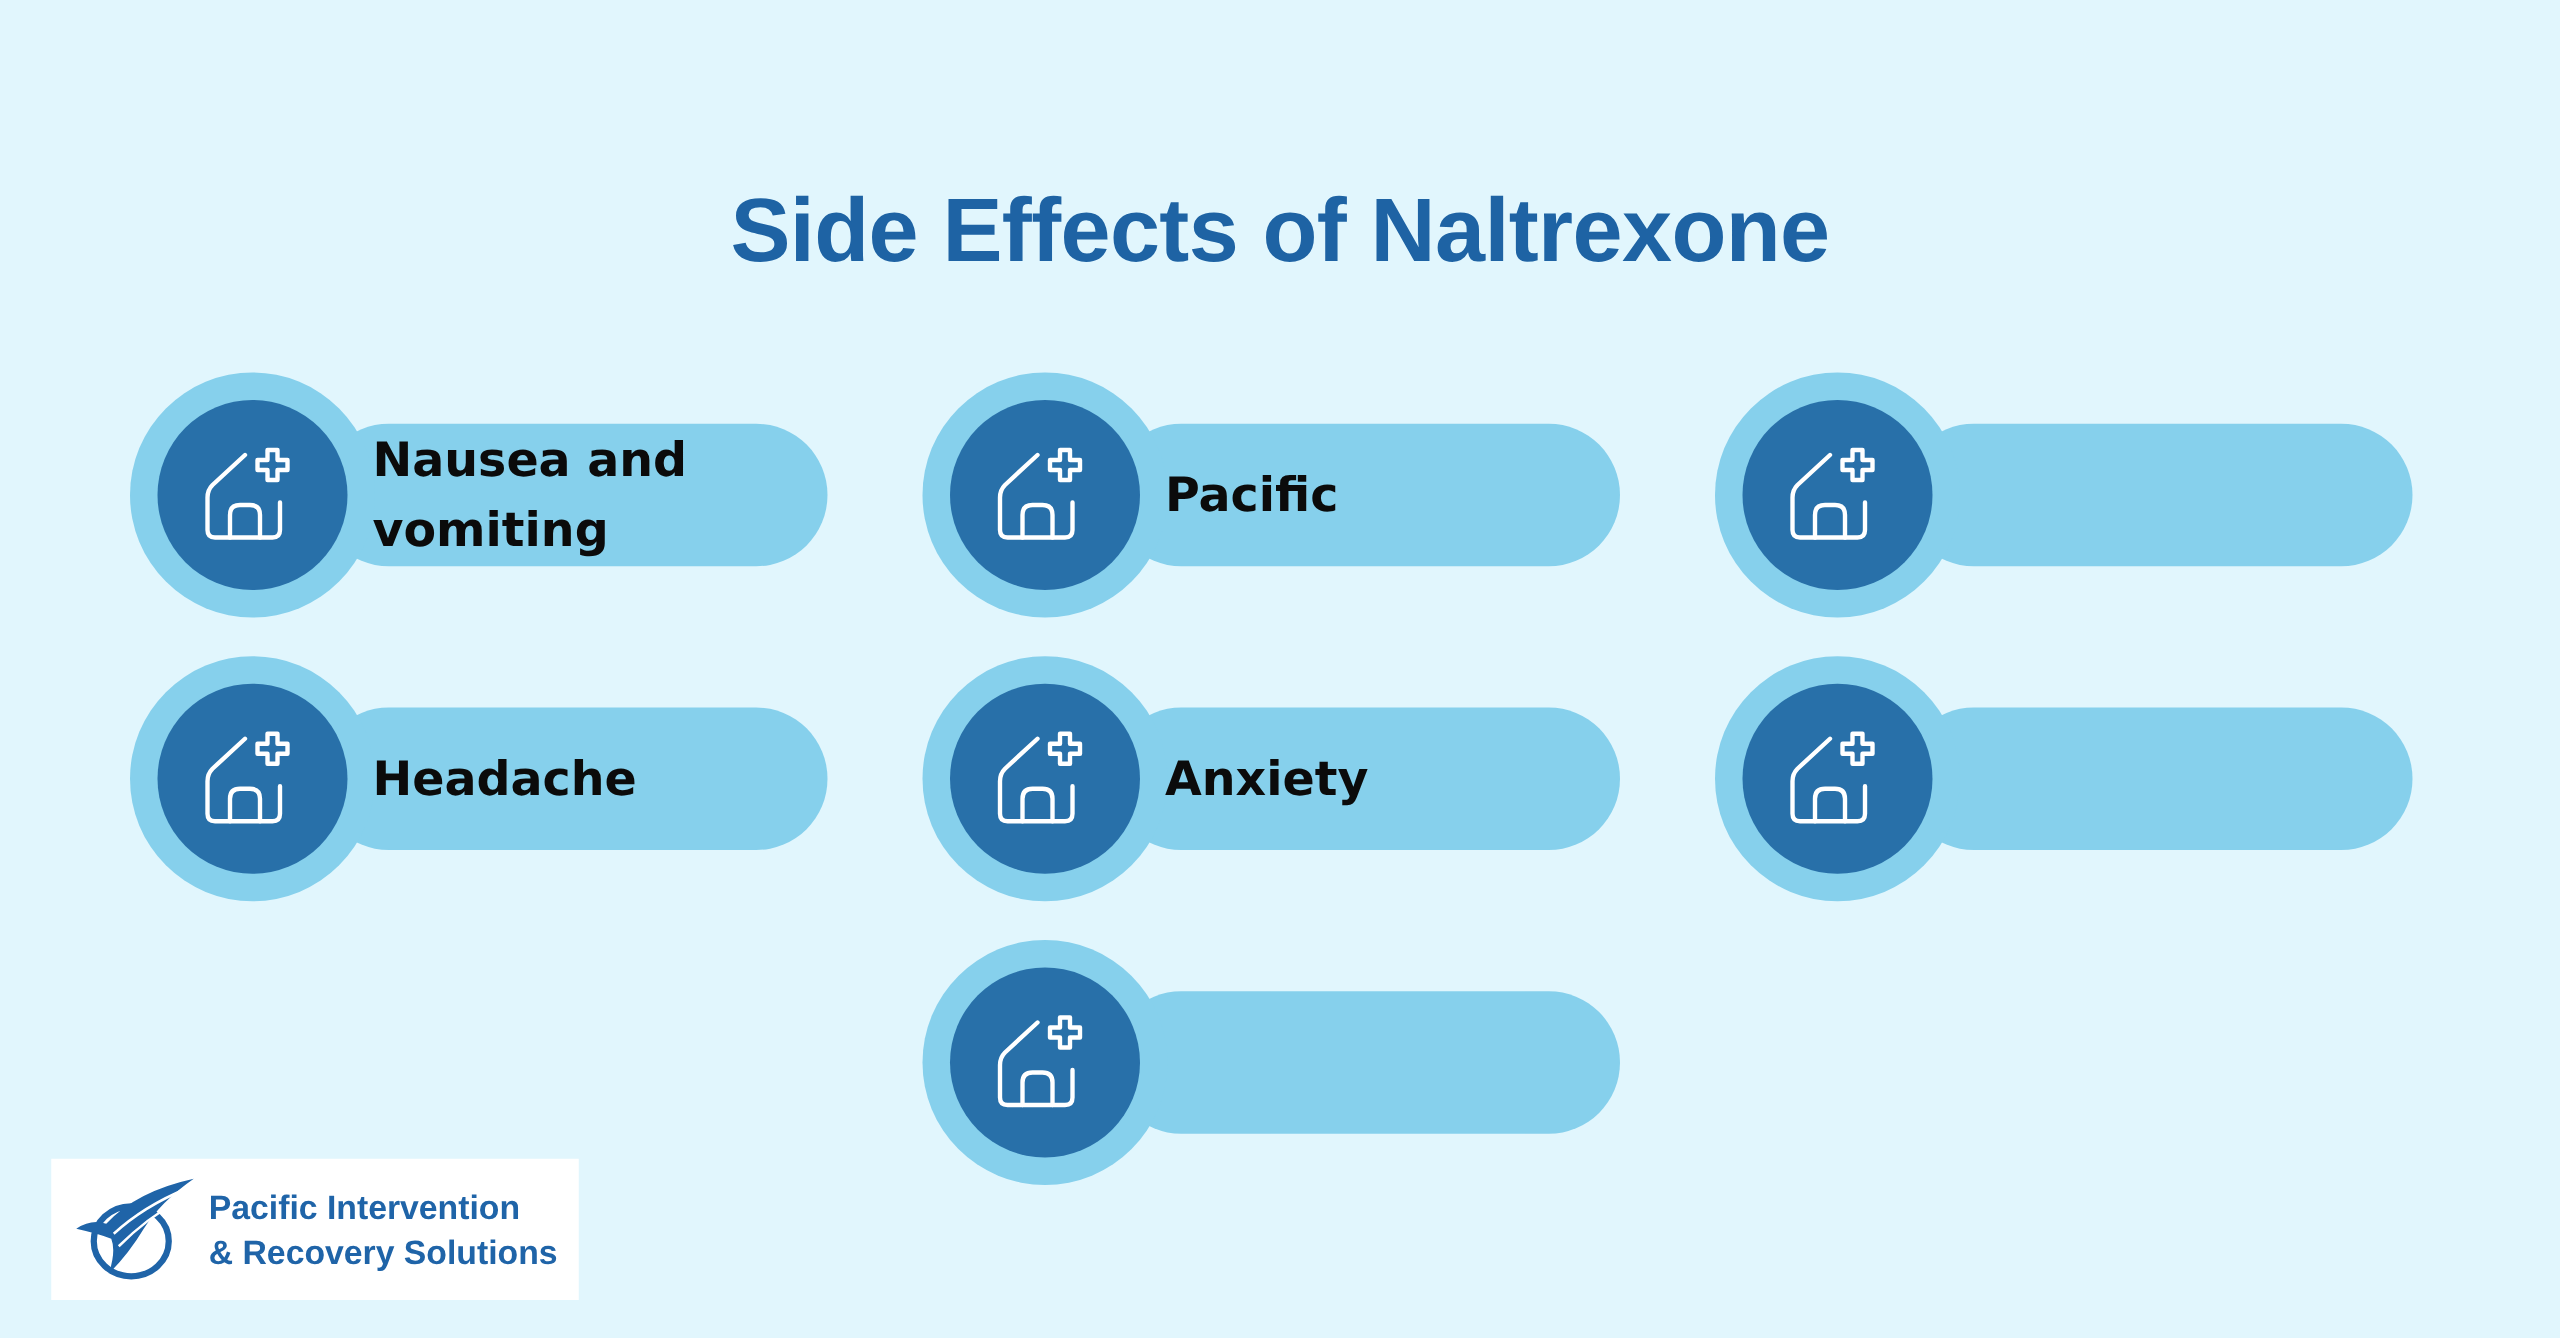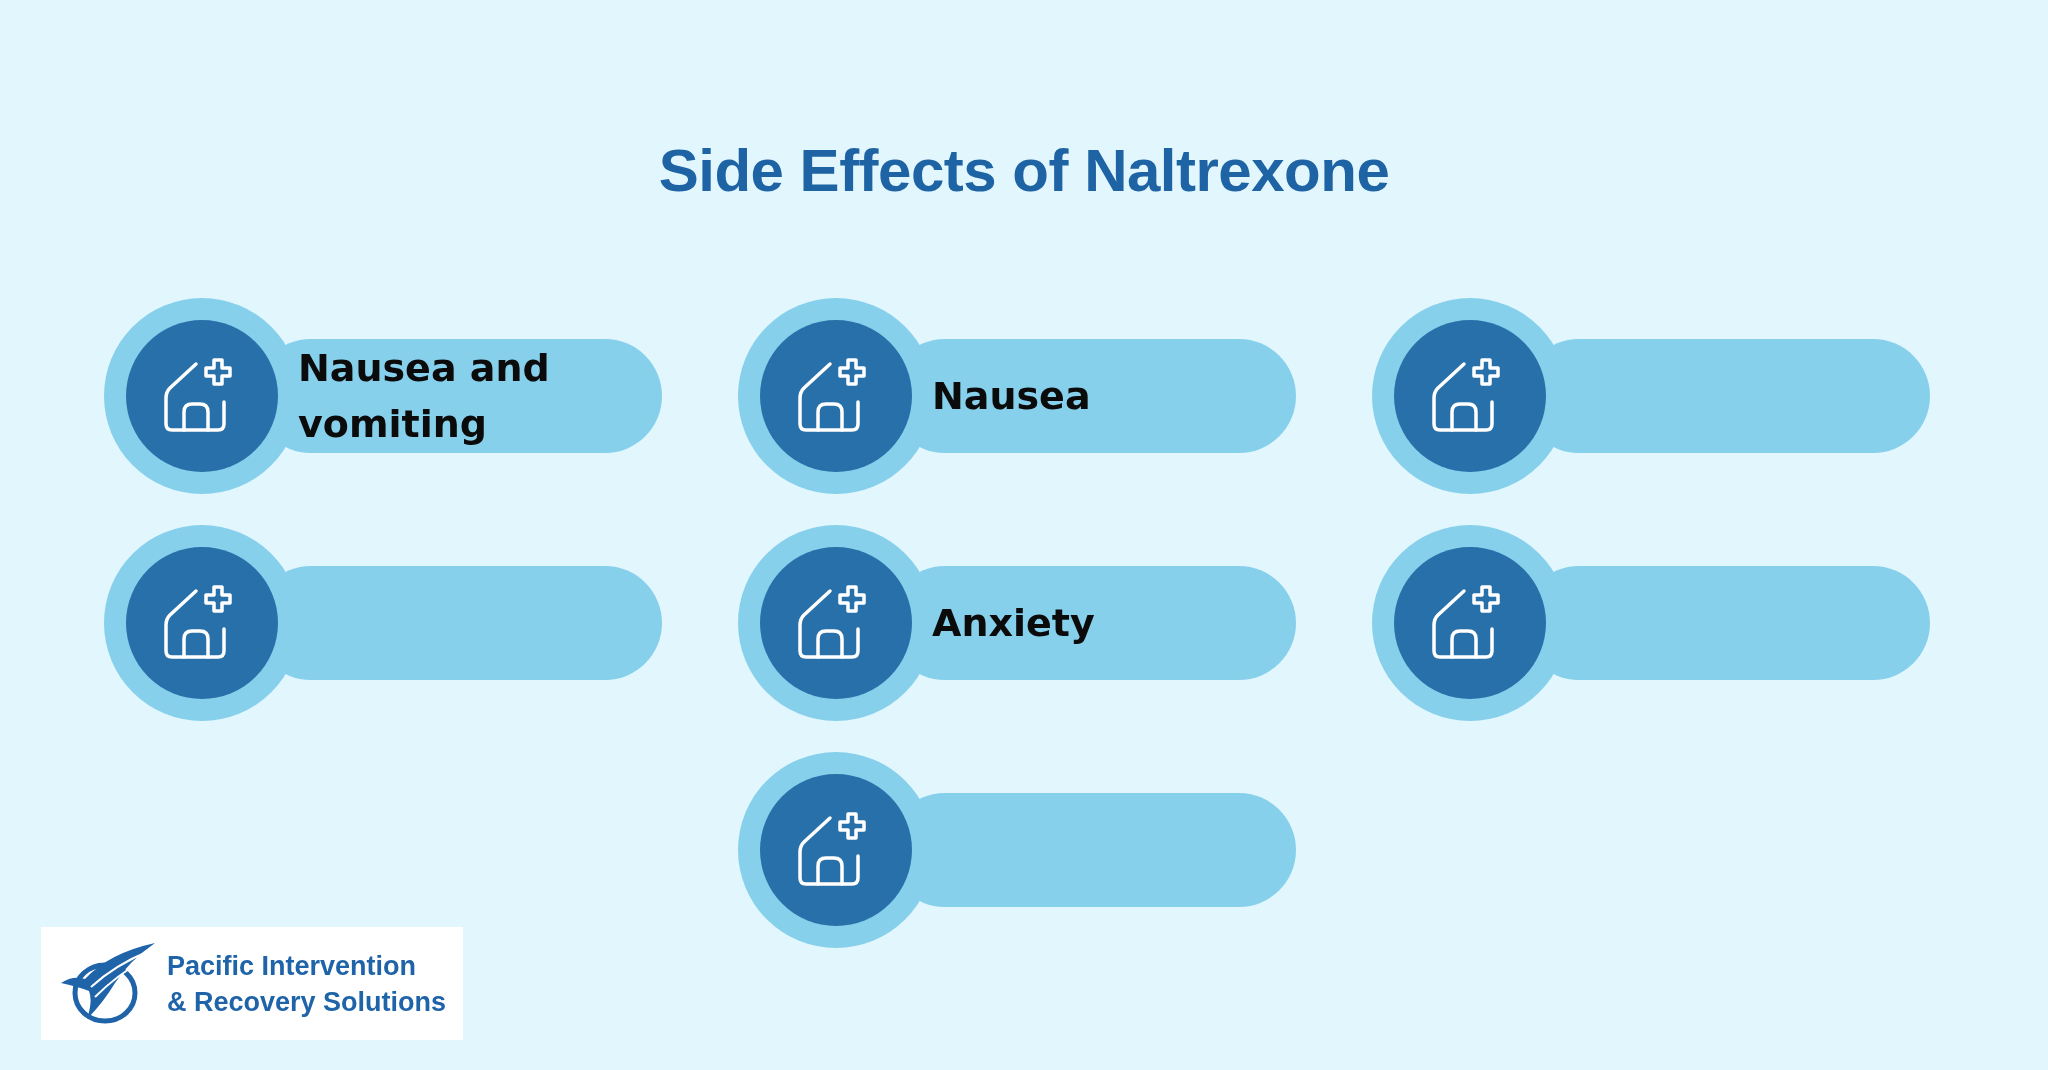--- a/index.html
+++ b/index.html
@@ -6,21 +6,21 @@
     body {
       width: 2048px; height: 1070px; overflow: hidden;
       background: #e1f6fd;
       position: relative;
       font-family: "Liberation Sans", sans-serif;
     }
     .title {
       position: absolute; left: 0; right: 0; top: 96px;
       text-align: center;
       font-family: "Liberation Sans", sans-serif;
-      font-weight: 700; font-size: 60px; color: #1e63a4;
+      font-weight: 700; font-size: 72px; color: #1e63a4;
       letter-spacing: -0.5px;
     }
     .item { position: absolute; width: 560px; height: 196px; }
     .pill {
       position: absolute; left: 150px; top: 41px;
       width: 408px; height: 114px;
       background: #86d0ec; border-radius: 57px;
     }
     .outer {
       position: absolute; left: 0; top: 0;
@@ -80,21 +80,21 @@
   <div class="pill"></div>
   <div class="outer">
     <div class="inner">
       <svg width="80" height="80" viewBox="0 0 80 80" fill="none" stroke="#fff" stroke-width="3.5" stroke-linecap="round" stroke-linejoin="round">
         <path d="M34 8 L8 32 Q4 36 4 42 L4 68 Q4 74 10 74 L56 74 Q62 74 62 68 L62 46"></path>
         <path d="M22 74 L22 56 Q22 48 30 48 L38 48 Q46 48 46 56 L46 74"></path>
         <path d="M52 4 L60 4 L60 12 L68 12 L68 20 L60 20 L60 28 L52 28 L52 20 L44 20 L44 12 L52 12 Z"></path>
       </svg>
     </div>
   </div>
-  <div class="label">Nausea</div>
+  <div class="label">Pacific</div>
 </div>
 
 <div class="item" style="left:1372px; top:298px;">
   <div class="pill"></div>
   <div class="outer">
     <div class="inner">
       <svg width="80" height="80" viewBox="0 0 80 80" fill="none" stroke="#fff" stroke-width="3.5" stroke-linecap="round" stroke-linejoin="round">
         <path d="M34 8 L8 32 Q4 36 4 42 L4 68 Q4 74 10 74 L56 74 Q62 74 62 68 L62 46"></path>
         <path d="M22 74 L22 56 Q22 48 30 48 L38 48 Q46 48 46 56 L46 74"></path>
         <path d="M52 4 L60 4 L60 12 L68 12 L68 20 L60 20 L60 28 L52 28 L52 20 L44 20 L44 12 L52 12 Z"></path>
@@ -107,20 +107,21 @@
   <div class="pill"></div>
   <div class="outer">
     <div class="inner">
       <svg width="80" height="80" viewBox="0 0 80 80" fill="none" stroke="#fff" stroke-width="3.5" stroke-linecap="round" stroke-linejoin="round">
         <path d="M34 8 L8 32 Q4 36 4 42 L4 68 Q4 74 10 74 L56 74 Q62 74 62 68 L62 46"></path>
         <path d="M22 74 L22 56 Q22 48 30 48 L38 48 Q46 48 46 56 L46 74"></path>
         <path d="M52 4 L60 4 L60 12 L68 12 L68 20 L60 20 L60 28 L52 28 L52 20 L44 20 L44 12 L52 12 Z"></path>
       </svg>
     </div>
   </div>
+  <div class="label">Headache</div>
 </div>
 
 <div class="item" style="left:738px; top:525px;">
   <div class="pill"></div>
   <div class="outer">
     <div class="inner">
       <svg width="80" height="80" viewBox="0 0 80 80" fill="none" stroke="#fff" stroke-width="3.5" stroke-linecap="round" stroke-linejoin="round">
         <path d="M34 8 L8 32 Q4 36 4 42 L4 68 Q4 74 10 74 L56 74 Q62 74 62 68 L62 46"></path>
         <path d="M22 74 L22 56 Q22 48 30 48 L38 48 Q46 48 46 56 L46 74"></path>
         <path d="M52 4 L60 4 L60 12 L68 12 L68 20 L60 20 L60 28 L52 28 L52 20 L44 20 L44 12 L52 12 Z"></path>

